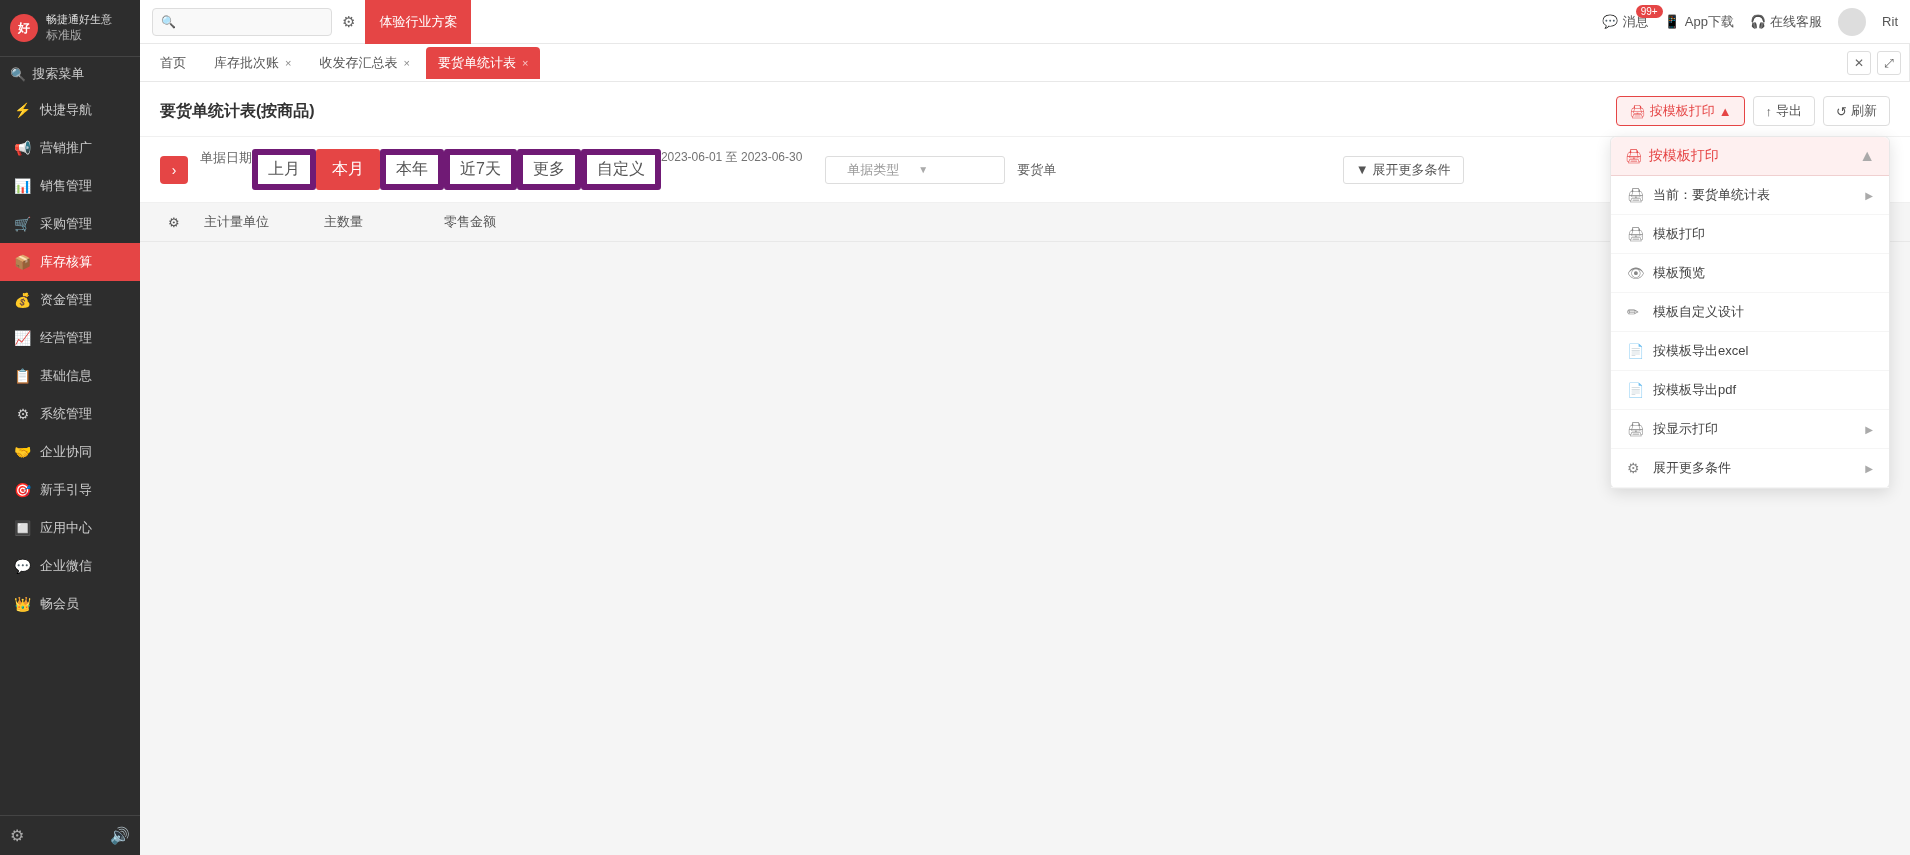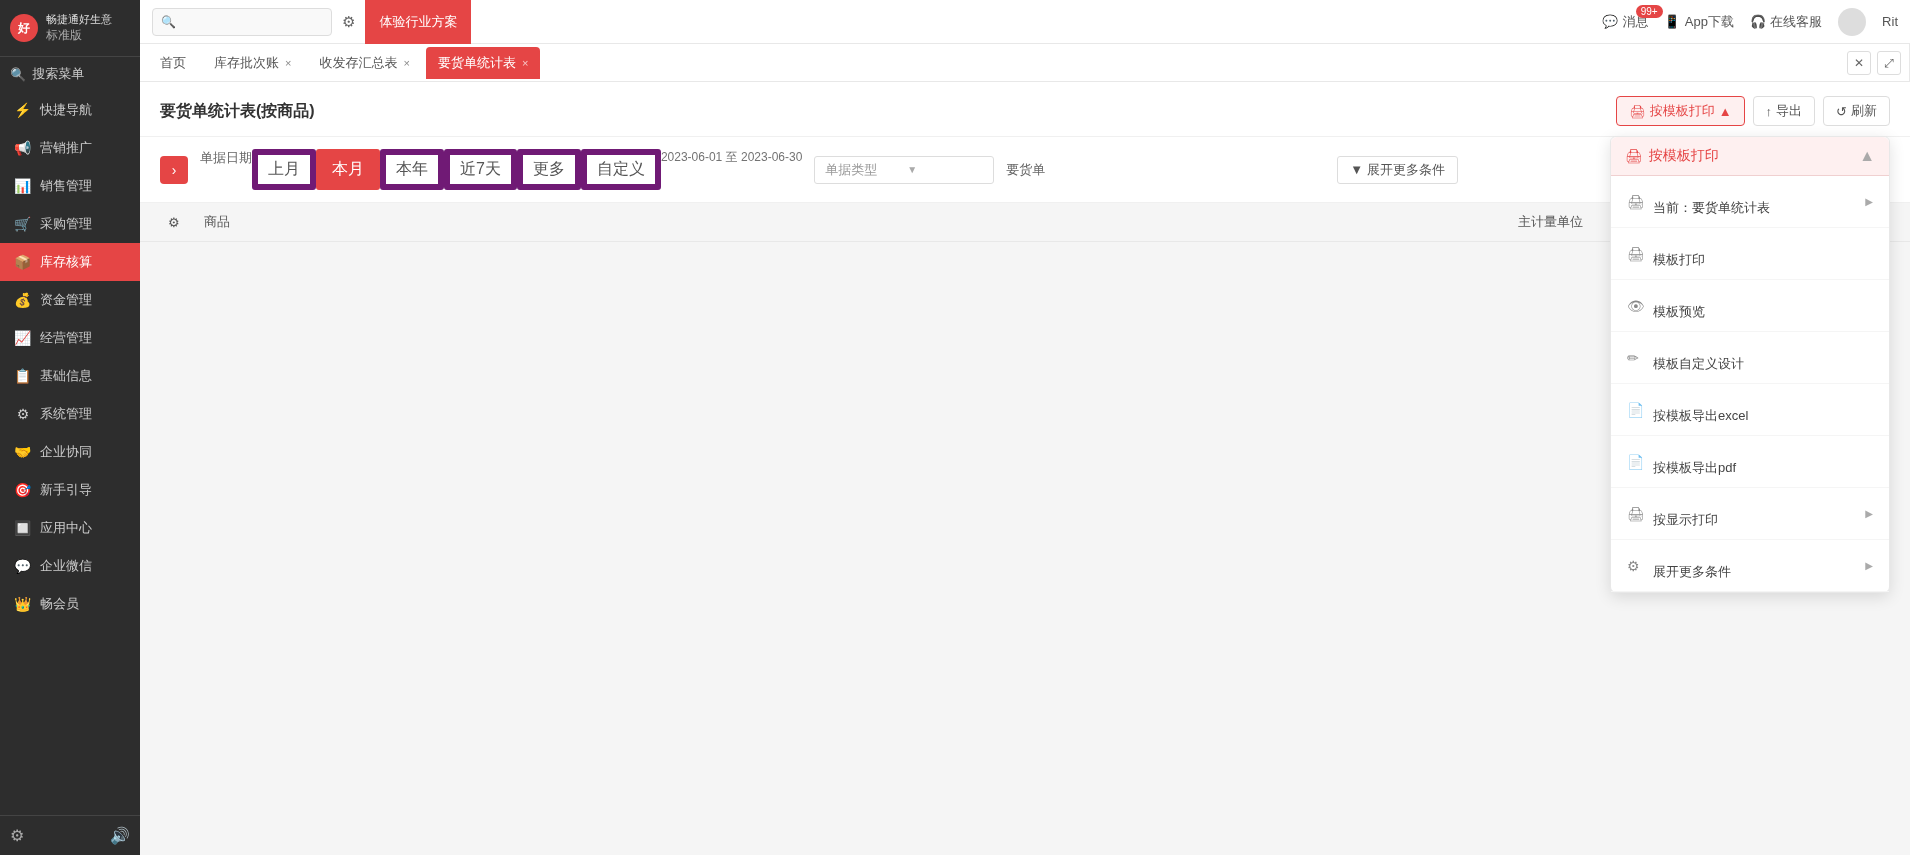--- a/index.html
+++ b/index.html
@@ -61,21 +61,21 @@
     .btn-refresh { display: flex; align-items: center; gap: 4px; padding: 5px 12px; border: 1px solid #ddd; border-radius: 4px; background: white; cursor: pointer; color: #555; font-size: 13px; }
 
     
     .filter-bar { padding: 12px 20px; background: white; border-bottom: 1px solid #f0f0f0; display: flex; align-items: center; gap: 12px; flex-wrap: wrap; }
     .filter-toggle { width: 28px; height: 28px; background: #e54545; border-radius: 4px; display: flex; align-items: center; justify-content: center; color: white; cursor: pointer; font-size: 14px; flex-shrink: 0; }
     .filter-group { display: flex; align-items: flex-start; }
     .filter-label { color: #666; font-size: 13px; white-space: nowrap; }
     .date-btn { padding: 4px 10px; border: 6px solid #701a75; border-radius: 3px; background: white; cursor: pointer; font-size: 16px; color: #555; }
     .date-btn.active { background: #e54545; color: white; border-color: #e54545; }
     .date-range { font-size: 12px; color: #737373; }
-    .filter-select { display: flex; align-items: center; gap: 6px; padding: 4px 10px; border: 1px solid #ddd; border-radius: 3px; background: white; cursor: pointer; min-width: 180px; }
+    .filter-select { display: flex; align-items: center; gap: 6px; padding: 4px 21px; border: 1px solid #ddd; border-radius: 3px; background: white; cursor: pointer; min-width: 180px; margin-left: 11px; }
     .filter-select span { color: #999; font-size: 13px; flex: 1; }
     .filter-select .arrow { color: #aaa; font-size: 10px; }
     .expand-btn { display: flex; align-items: center; gap: 4px; padding: 4px 12px; border: 1px solid #ddd; border-radius: 3px; background: white; cursor: pointer; color: #555; font-size: 13px; margin: 0 auto; }
     .table-header-row { display: flex; align-items: center; background: #f5f5f5; border-bottom: 1px solid #e8e8e8; padding: 0 20px; }
     .th { padding: 10px 8px; font-size: 13px; color: #555; font-weight: normal; }
     .th-settings { width: 36px; }
     .th-product { flex: 1; min-width: 200px; }
     .th-unit { width: 120px; }
     .th-qty { width: 120px; }
     .th-amount { width: 140px; }
@@ -85,21 +85,21 @@
     .empty-icon { width: 100px; height: 100px; position: relative; margin-bottom: 16px; }
     .empty-text { color: #aaa; font-size: 14px; }
 
     
     .dropdown-panel { position: absolute; top: 40px; right: 0; width: 280px; background: white; border: 1px solid #e8e8e8; border-radius: 6px; box-shadow: 0 4px 16px rgba(0,0,0,0.12); z-index: 1000; }
     .dropdown-panel-header { display: flex; align-items: center; justify-content: space-between; padding: 10px 14px; background: #fef0f0; border-bottom: 1px solid #f0d0d0; border-radius: 6px 6px 0 0; }
     .dropdown-panel-title { display: flex; align-items: center; gap: 6px; color: #e54545; font-size: 14px; font-weight: 500; }
     .dropdown-panel-close { color: #aaa; cursor: pointer; font-size: 16px; }
     .dropdown-item { display: flex; align-items: center; gap: 8px; padding: 10px 16px; cursor: pointer; color: #444; font-size: 13px; border-bottom: 1px solid #f5f5f5; }
     .dropdown-item .item-icon { color: #888; font-size: 14px; width: 18px; }
-    .dropdown-item .item-label { flex: 1; margin-top: 13px; }
+    .dropdown-item .item-label { flex: 1; }
     .dropdown-item .item-arrow { color: #aaa; font-size: 10px; }
 
     
     .page-content::-webkit-scrollbar { width: 6px; }
     .page-content::-webkit-scrollbar-thumb { background: #ddd; border-radius: 3px; }
   </style>
 </head>
 <body>
 
 <div class="sidebar">
@@ -328,21 +328,20 @@
         <button class="expand-btn" style="margin-left:auto;">
           <span>▼</span>
           <span>展开更多条件</span>
         </button>
         <button style="background:#e54545;color:white;border:none;border-radius:4px;padding:5px 20px;cursor:pointer;font-size:14px;">查询</button>
         <button style="background:white;color:#555;border:1px solid #ddd;border-radius:4px;padding:5px 16px;cursor:pointer;font-size:13px;">设置</button>
       </div>
 
       <div class="table-header-row">
         <div class="th th-settings">⚙</div>
-        <div class="th th-product">商品</div>
         <div class="th th-unit">主计量单位</div>
         <div class="th th-qty">主数量</div>
         <div class="th th-amount">零售金额</div>
       </div>
 
 
     </div>
   </div>
 </div>
 

